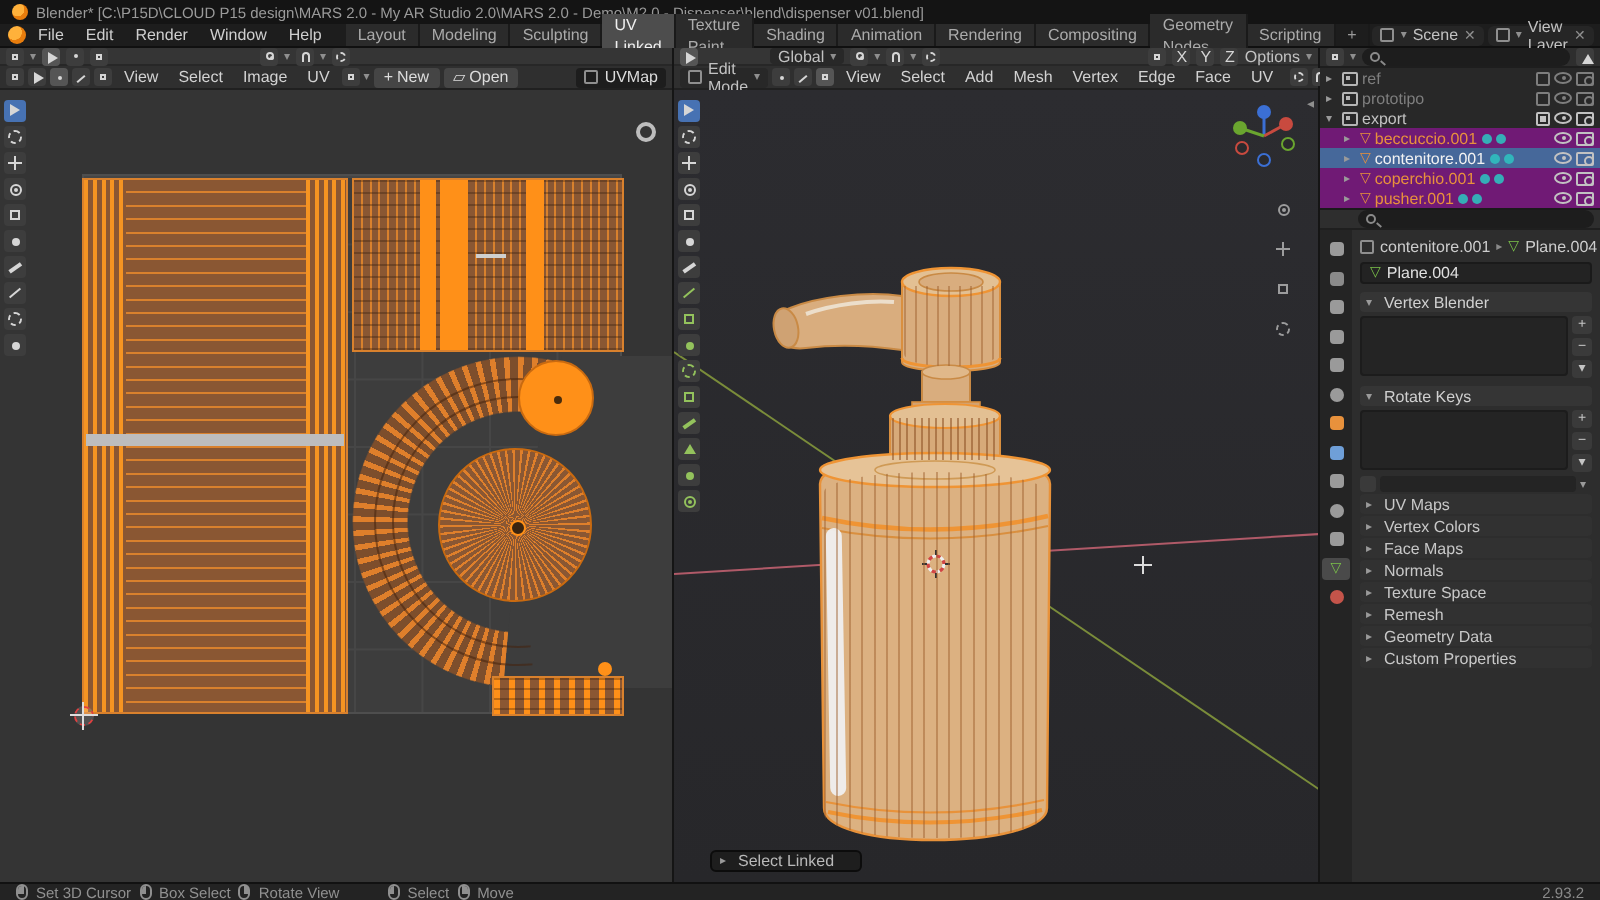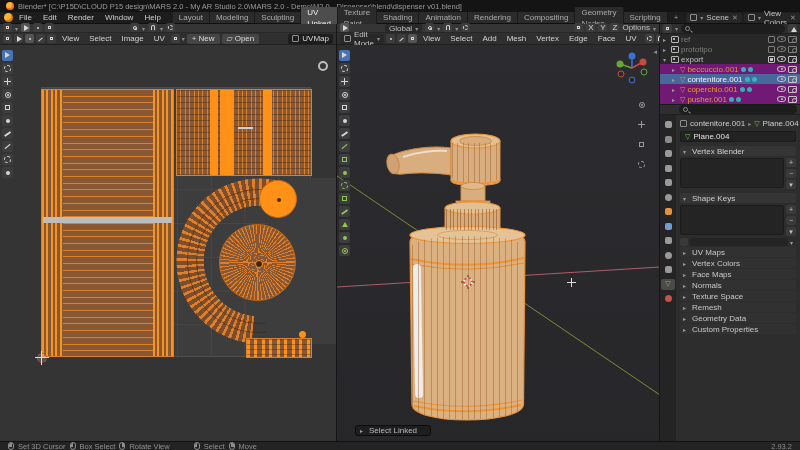--- a/index.html
+++ b/index.html
@@ -17,21 +17,21 @@
   .tabs{display:flex;align-items:center;margin-left:6px}
   .tab{padding:0 6px;line-height:11px;color:#ababab;background:#2b2b2b;border-right:1px solid #1a1a1a}
   .tab.active{background:#4d4d4d;color:#f0f0f0}
   .tab.add{background:transparent;color:#9a9a9a}
   .tb-right{margin-left:auto;display:flex;align-items:flex-start;gap:2px}
   .selector{display:flex;align-items:center;gap:3px;background:#262626;border-radius:3px;padding:0 4px;height:10px}
   .mini-ic{width:7px;height:7px;border:1px solid #8f8f8f;border-radius:1px;flex:none}
   .carat{color:#8f8f8f;font-size:6px}
   .x-ic{color:#8f8f8f;font-size:7px}
   
-  .toolhdr{height:9px;background:#353535;border-bottom:1px solid #272727;display:flex;align-items:flex-end;padding:0 3px;gap:3px}
+  .toolhdr{height:9px;background:#353535;border-bottom:1px solid #272727;display:flex;align-items:center;padding:0 3px;gap:3px}
   .hdr{height:12px;background:#2f2f2f;border-bottom:1px solid #202020;display:flex;align-items:center;padding:0 3px;gap:2px}
   .hmenu{padding:0 4px;color:#d2d2d2}
   .ic{width:11px;height:11px;background:#3d3d3d;border-radius:2px;position:relative;flex:none;color:#d6d6d6}
   .ic.small{width:9px;height:9px}
   .ic.active{background:#4772b3}
   .ic.lite{background:#555}
   .ic.grn{color:#93c25c}
   .sh-arrow::before{content:"";position:absolute;left:3px;top:2px;border-left:5px solid currentColor;border-top:3.5px solid transparent;border-bottom:3.5px solid transparent}
   .sh-circ::before{content:"";position:absolute;inset:2px;border:1px dashed currentColor;border-radius:50%}
   .sh-cross::before{content:"";position:absolute;left:5px;top:2px;width:1px;bottom:2px;background:currentColor}
@@ -180,21 +180,21 @@
     <div class="tb-right">
       <div class="selector">
         <span class="mini-ic"></span>
         <span class="carat">▾</span>
         <span>Scene</span>
         <span class="x-ic">✕</span>
       </div>
       <div class="selector">
         <span class="mini-ic"></span>
         <span class="carat">▾</span>
-        <span>View Colors</span>
+        <span>View Layer</span>
         <span class="x-ic">✕</span>
       </div>
     </div>
   </div>
 
   <div class="abs uv-area">
     <div class="toolhdr">
       <span class="ic small sh-sq"></span>
       <span class="carat">▾</span>
       <span class="ic small sh-arrow lite"></span>
@@ -555,21 +555,21 @@
         <div class="listbox">
           <div class="list"></div>
           <div class="listbtns">
             <span class="lbtn">+</span>
             <span class="lbtn">−</span>
             <span class="lbtn">▾</span>
           </div>
         </div>
         <div class="panel-h">
           <span class="tw">▾</span>
-          <span>Shape Keys</span>
+          <span>Rotate Keys</span>
         </div>
         <div class="listbox">
           <div class="list"></div>
           <div class="listbtns">
             <span class="lbtn">+</span>
             <span class="lbtn">−</span>
             <span class="lbtn">▾</span>
           </div>
         </div>
         <div class="subrow">

